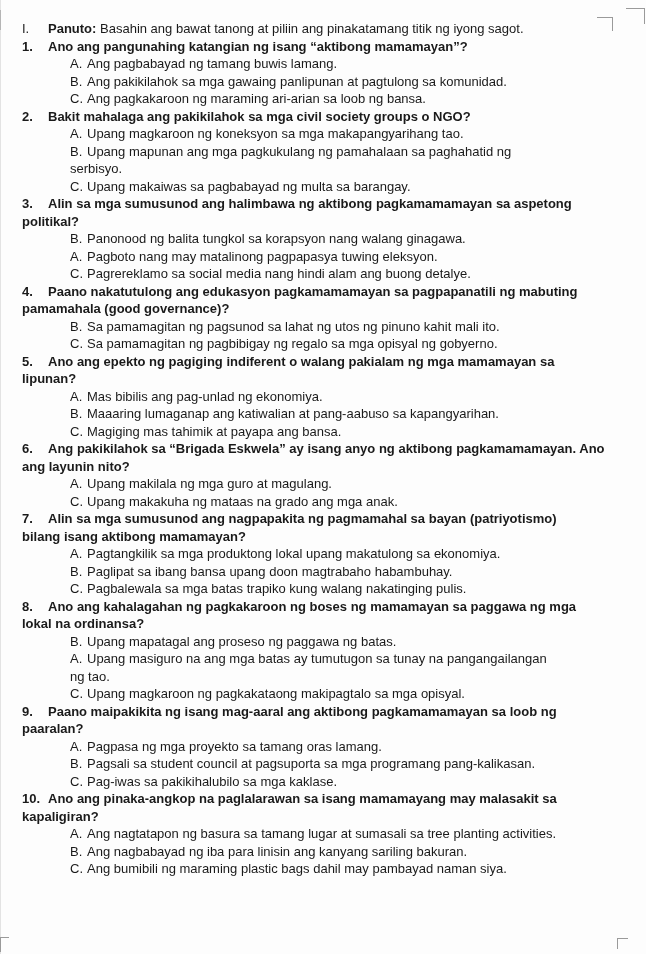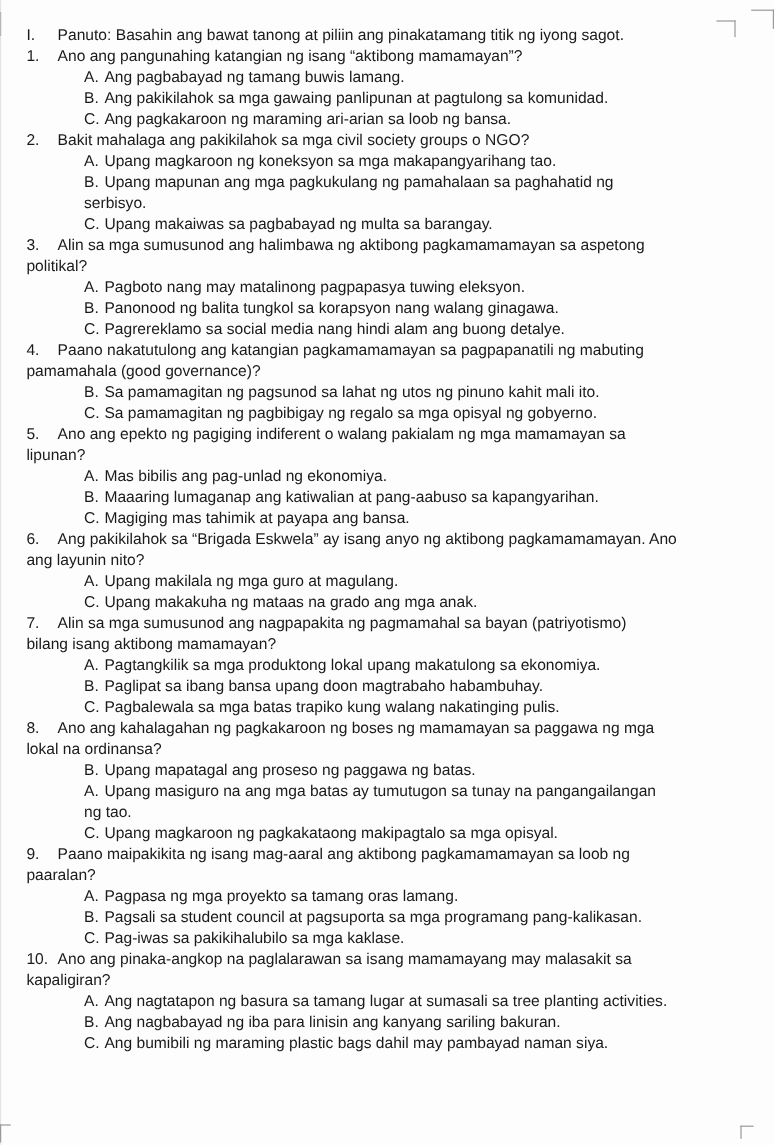--- a/index.html
+++ b/index.html
@@ -21,24 +21,24 @@
     right: 15px;
     font-size: 13px;
     line-height: 17.5px;
     color: #1a1a1a;
   }
   .num {
     display: inline-block;
     width: 26px;
   }
   .instr-label {
-    font-weight: normal;
+    font-weight: bold;
   }
   .q-line {
-    font-weight: normal;
+    font-weight: bold;
   }
   .q-text, .opt-text, .instr-text {
     white-space: pre-wrap;
   }
   .opts {
     margin-left: 48px;
   }
   .opt-letter {
     display: inline-block;
     width: 17px;
@@ -110,29 +110,29 @@
       <div class="opt"><span class="opt-letter">C.</span><span class="opt-text">Upang makaiwas sa pagbabayad ng multa sa barangay.</span></div>
     </div>
   </div>
 
   <div class="q">
     <div class="q-line">
       <span class="num">3.</span><span class="q-text">Alin sa mga sumusunod ang halimbawa ng aktibong pagkamamamayan sa aspetong
 politikal?</span>
     </div>
     <div class="opts">
+      <div class="opt"><span class="opt-letter">B.</span><span class="opt-text">Panonood ng balita tungkol sa korapsyon nang walang ginagawa.</span></div>
       <div class="opt"><span class="opt-letter">A.</span><span class="opt-text">Pagboto nang may matalinong pagpapasya tuwing eleksyon.</span></div>
-      <div class="opt"><span class="opt-letter">B.</span><span class="opt-text">Panonood ng balita tungkol sa korapsyon nang walang ginagawa.</span></div>
       <div class="opt"><span class="opt-letter">C.</span><span class="opt-text">Pagrereklamo sa social media nang hindi alam ang buong detalye.</span></div>
     </div>
   </div>
 
   <div class="q">
     <div class="q-line">
-      <span class="num">4.</span><span class="q-text">Paano nakatutulong ang katangian pagkamamamayan sa pagpapanatili ng mabuting
+      <span class="num">4.</span><span class="q-text">Paano nakatutulong ang edukasyon pagkamamamayan sa pagpapanatili ng mabuting
 pamamahala (good governance)?</span>
     </div>
     <div class="opts">
       <div class="opt"><span class="opt-letter">B.</span><span class="opt-text">Sa pamamagitan ng pagsunod sa lahat ng utos ng pinuno kahit mali ito.</span></div>
       <div class="opt"><span class="opt-letter">C.</span><span class="opt-text">Sa pamamagitan ng pagbibigay ng regalo sa mga opisyal ng gobyerno.</span></div>
     </div>
   </div>
 
   <div class="q">
     <div class="q-line">

